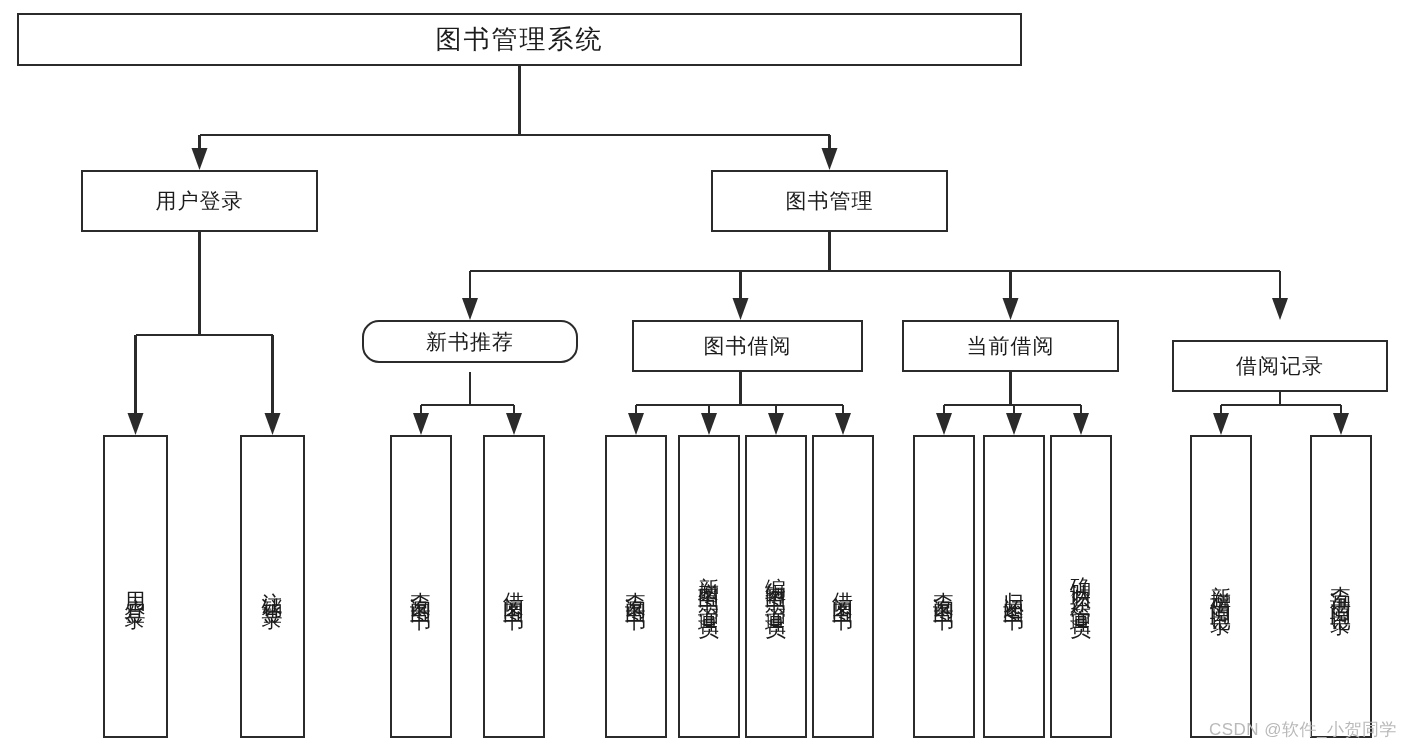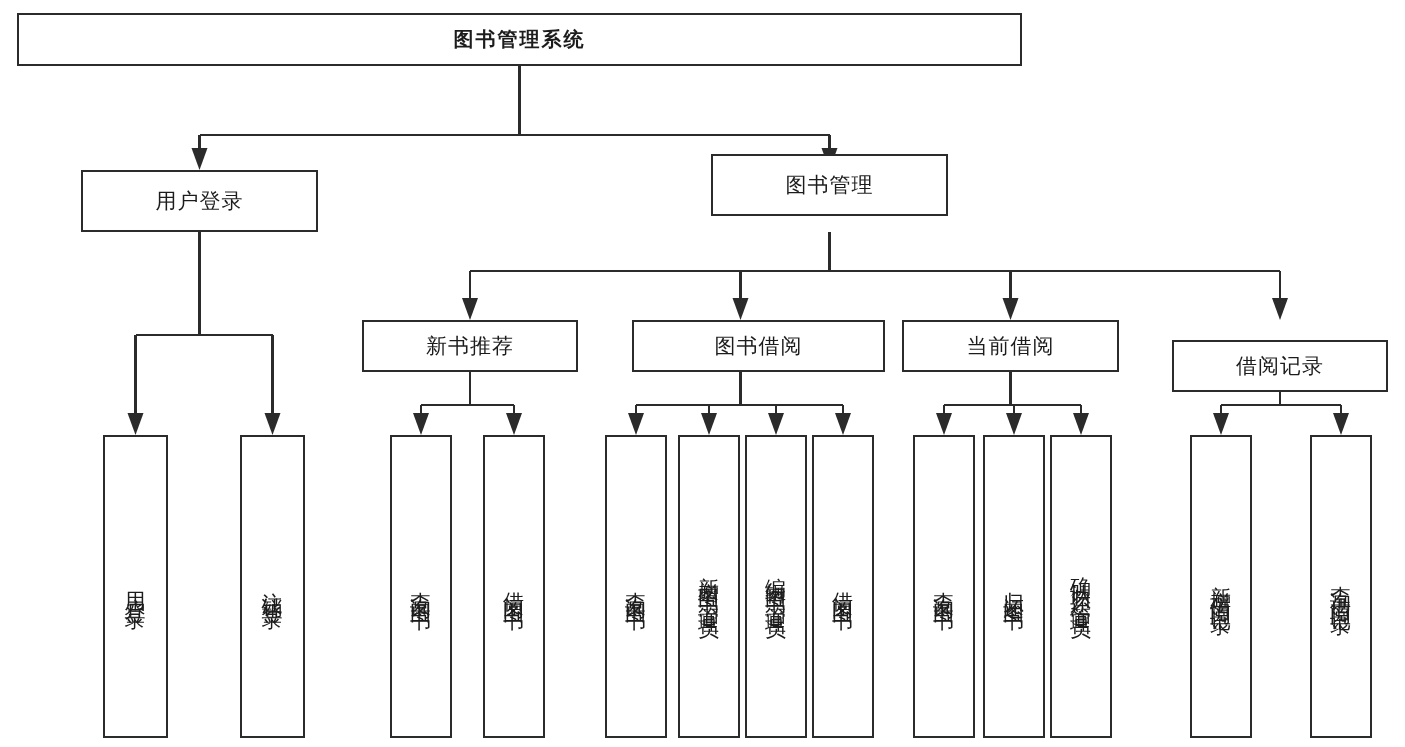--- a/index.html
+++ b/index.html
@@ -34,23 +34,22 @@
     justify-content: center;
     color: #1c1c1c;
     z-index: 2;
   }
   .node.h {
     font-size: 21px;
     letter-spacing: 1px;
     line-height: 1.2;
   }
   .node.title {
-    font-size: 20px;
+    font-size: 26px;
     letter-spacing: 2px;
-    font-weight: bold;
   }
   .node.leaf {
     font-size: 21px;
     writing-mode: vertical-rl;
     text-orientation: upright;
     letter-spacing: 6px;
     line-height: 1.0;
     padding: 6px 0;
     white-space: nowrap;
   }
@@ -135,33 +134,33 @@
       </div>
       <div class="node h" style="left: 81px; top: 170px; width: 237px; height: 62px;">
         <span>用户登录</span>
       </div>
       <div class="node leaf" style="left: 103px; top: 435px; width: 65px; height: 303px;">
         <span class="vtext">用户登录</span>
       </div>
       <div class="node leaf" style="left: 240px; top: 435px; width: 65px; height: 303px;">
         <span class="vtext">注销登录</span>
       </div>
-      <div class="node h" style="left: 711px; top: 154px; width: 237px; height: 62px;">
+      <div class="node h" style="left: 711px; top: 170px; width: 237px; height: 62px;">
         <span>图书管理</span>
       </div>
-      <div class="node h" style="left: 362px; top: 320px; width: 216px; height: 52px;">
+      <div class="node h" style="left: 362px; top: 320px; width: 216px; height: 43px; border-radius: 17px;">
         <span>新书推荐</span>
       </div>
       <div class="node leaf" style="left: 390px; top: 435px; width: 62px; height: 303px;">
         <span class="vtext">查询图书</span>
       </div>
       <div class="node leaf" style="left: 483px; top: 435px; width: 62px; height: 303px;">
         <span class="vtext">借阅图书</span>
       </div>
-      <div class="node h" style="left: 632px; top: 320px; width: 253px; height: 52px;">
+      <div class="node h" style="left: 632px; top: 320px; width: 231px; height: 52px;">
         <span>图书借阅</span>
       </div>
       <div class="node leaf" style="left: 605px; top: 435px; width: 62px; height: 303px;">
         <span class="vtext">查询图书</span>
       </div>
       <div class="node leaf" style="left: 678px; top: 435px; width: 62px; height: 303px;">
         <span class="vtext">新增图书（管理员）</span>
       </div>
       <div class="node leaf" style="left: 745px; top: 435px; width: 62px; height: 303px;">
         <span class="vtext">编辑图书（管理员）</span>
@@ -184,13 +183,14 @@
       <div class="node h" style="left: 1172px; top: 320px; width: 216px; height: 52px; margin-top: 20px;">
         <span>借阅记录</span>
       </div>
       <div class="node leaf" style="left: 1190px; top: 435px; width: 62px; height: 303px;">
         <span class="vtext">新增借阅记录</span>
       </div>
       <div class="node leaf" style="left: 1310px; top: 435px; width: 62px; height: 303px;">
         <span class="vtext">查询借阅记录</span>
       </div>
     </div>
+  <div id="watermark">CSDN @软件_小贺同学</div>
 </div>
 
 </body></html>

